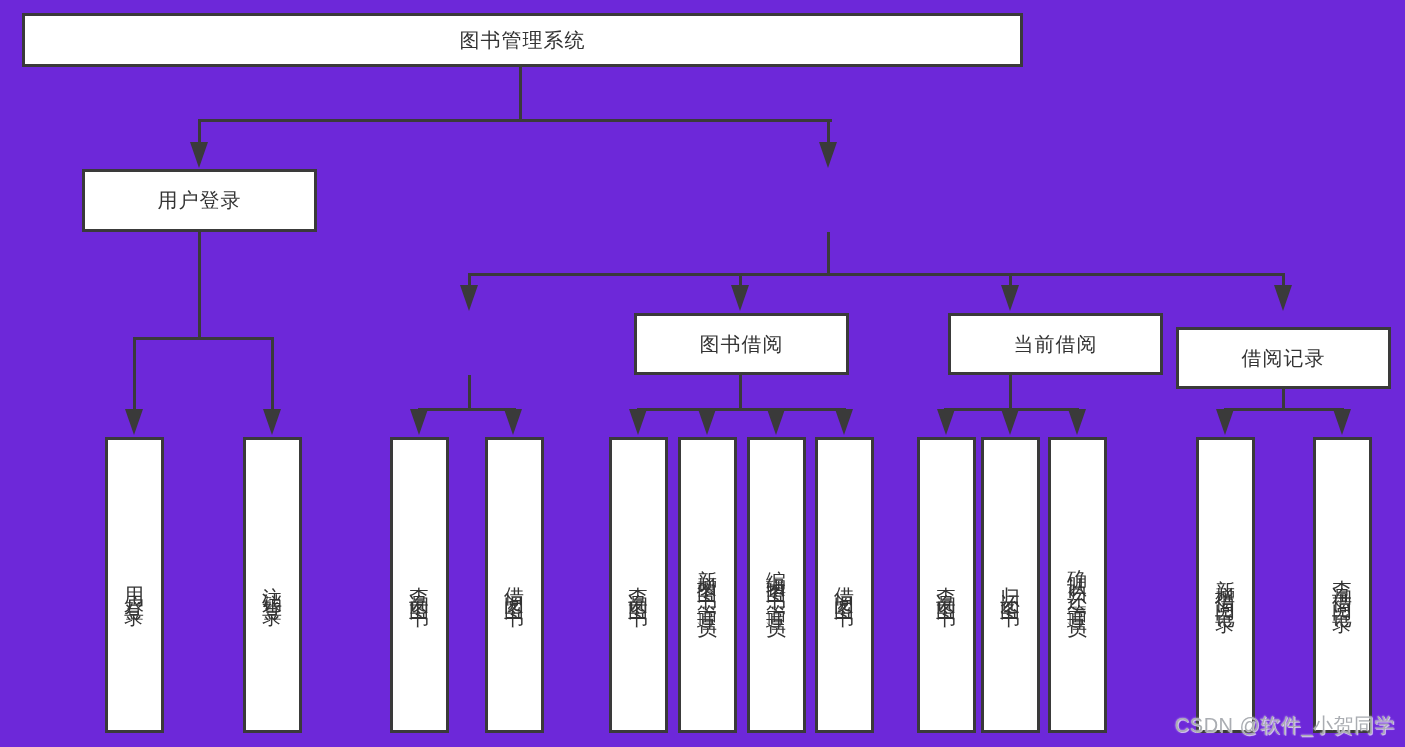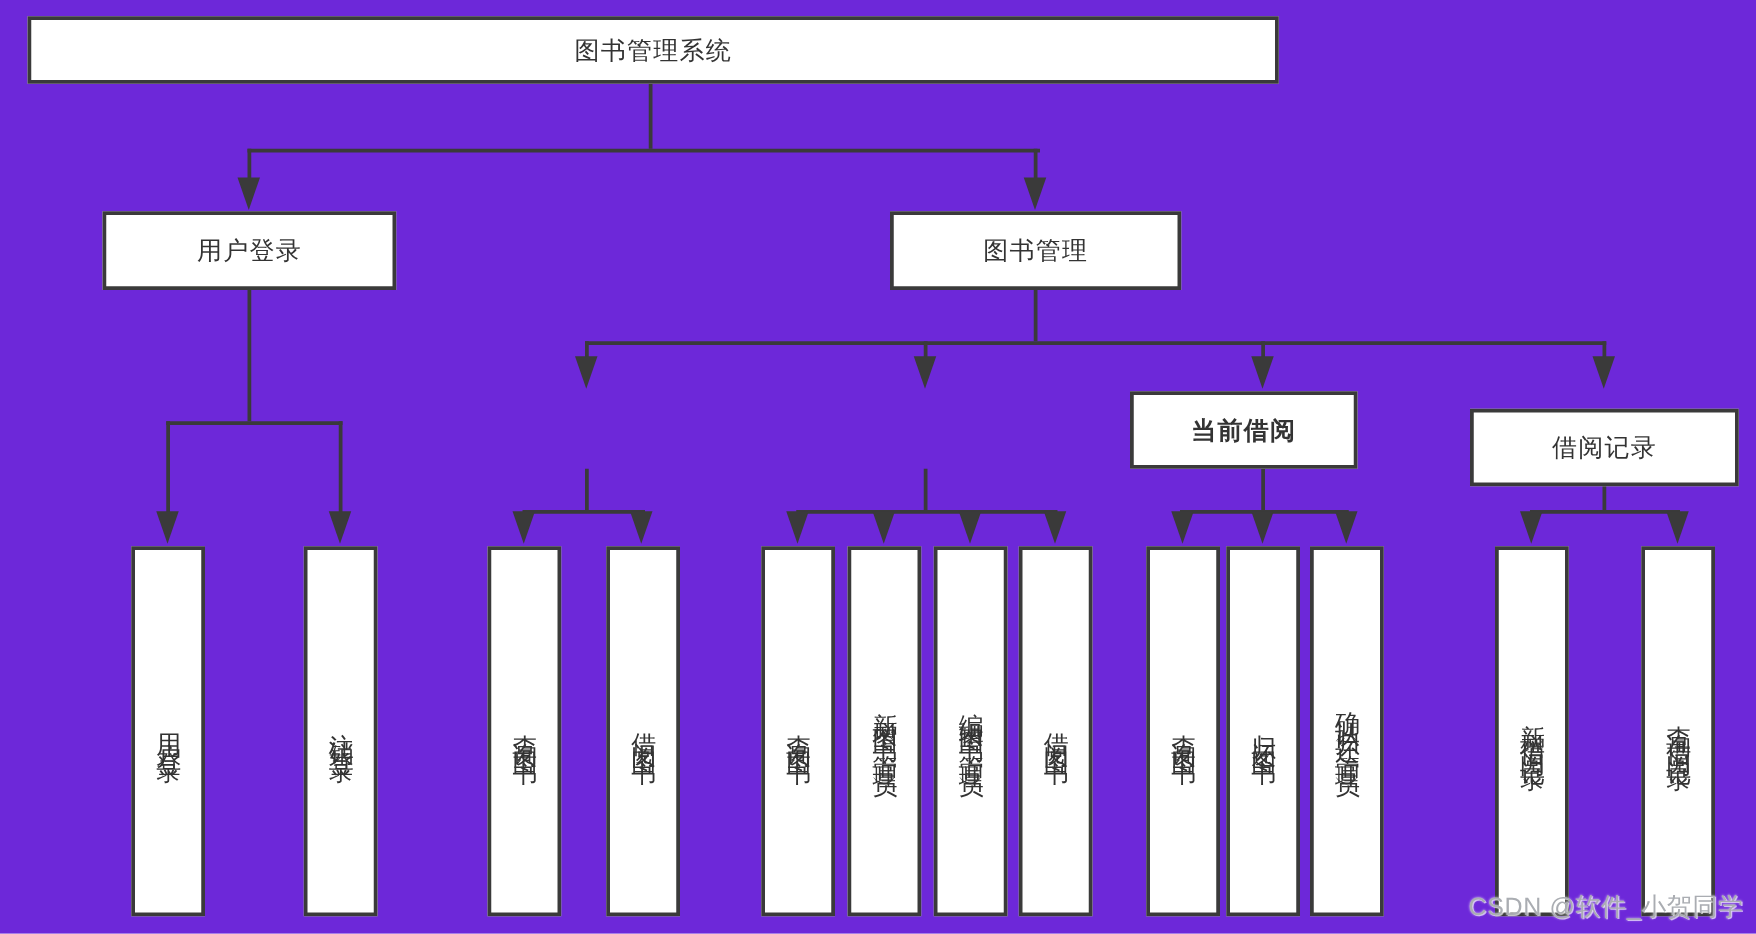--- a/index.html
+++ b/index.html
@@ -81,23 +81,23 @@
   <div class="arrow" style="left:1068px; top:409px;"></div>
 
   <div class="vline" style="left:1282px; top:375px; height:33px;"></div>
   <div class="hline" style="left:1224px; top:408px; width:120px;"></div>
   <div class="arrow" style="left:1216px; top:409px;"></div>
   <div class="arrow" style="left:1333px; top:409px;"></div>
 
   <div class="box" style="left:22px; top:13px; width:1001px; height:54px;">图书管理系统</div>
 
   <div class="box" style="left:82px; top:169px; width:235px; height:63px;">用户登录</div>
-  <div class="box" style="left:712px; top:169px; width:233px; height:63px;">图书管理</div>
 
-  <div class="box" style="left:904px; top:313px; width:182px; height:62px;font-weight:bold;">当前借阅</div>
+  <div class="box" style="left:634px; top:313px; width:215px; height:62px;">图书借阅</div>
+  <div class="box" style="left:948px; top:313px; width:215px; height:62px;">当前借阅</div>
   <div class="box" style="left:1176px; top:327px; width:215px; height:62px;">借阅记录</div>
 
   <div class="box vbox" style="left:105px; top:437px; width:59px; height:296px;">用户登录</div>
   <div class="box vbox" style="left:243px; top:437px; width:59px; height:296px;">注销登录</div>
 
   <div class="box vbox" style="left:390px; top:437px; width:59px; height:296px;">查询图书</div>
   <div class="box vbox" style="left:485px; top:437px; width:59px; height:296px;">借阅图书</div>
 
   <div class="box vbox" style="left:609px; top:437px; width:59px; height:296px;">查询图书</div>
   <div class="box vbox" style="left:678px; top:437px; width:59px; height:296px;">新增图书（管理员）</div>

